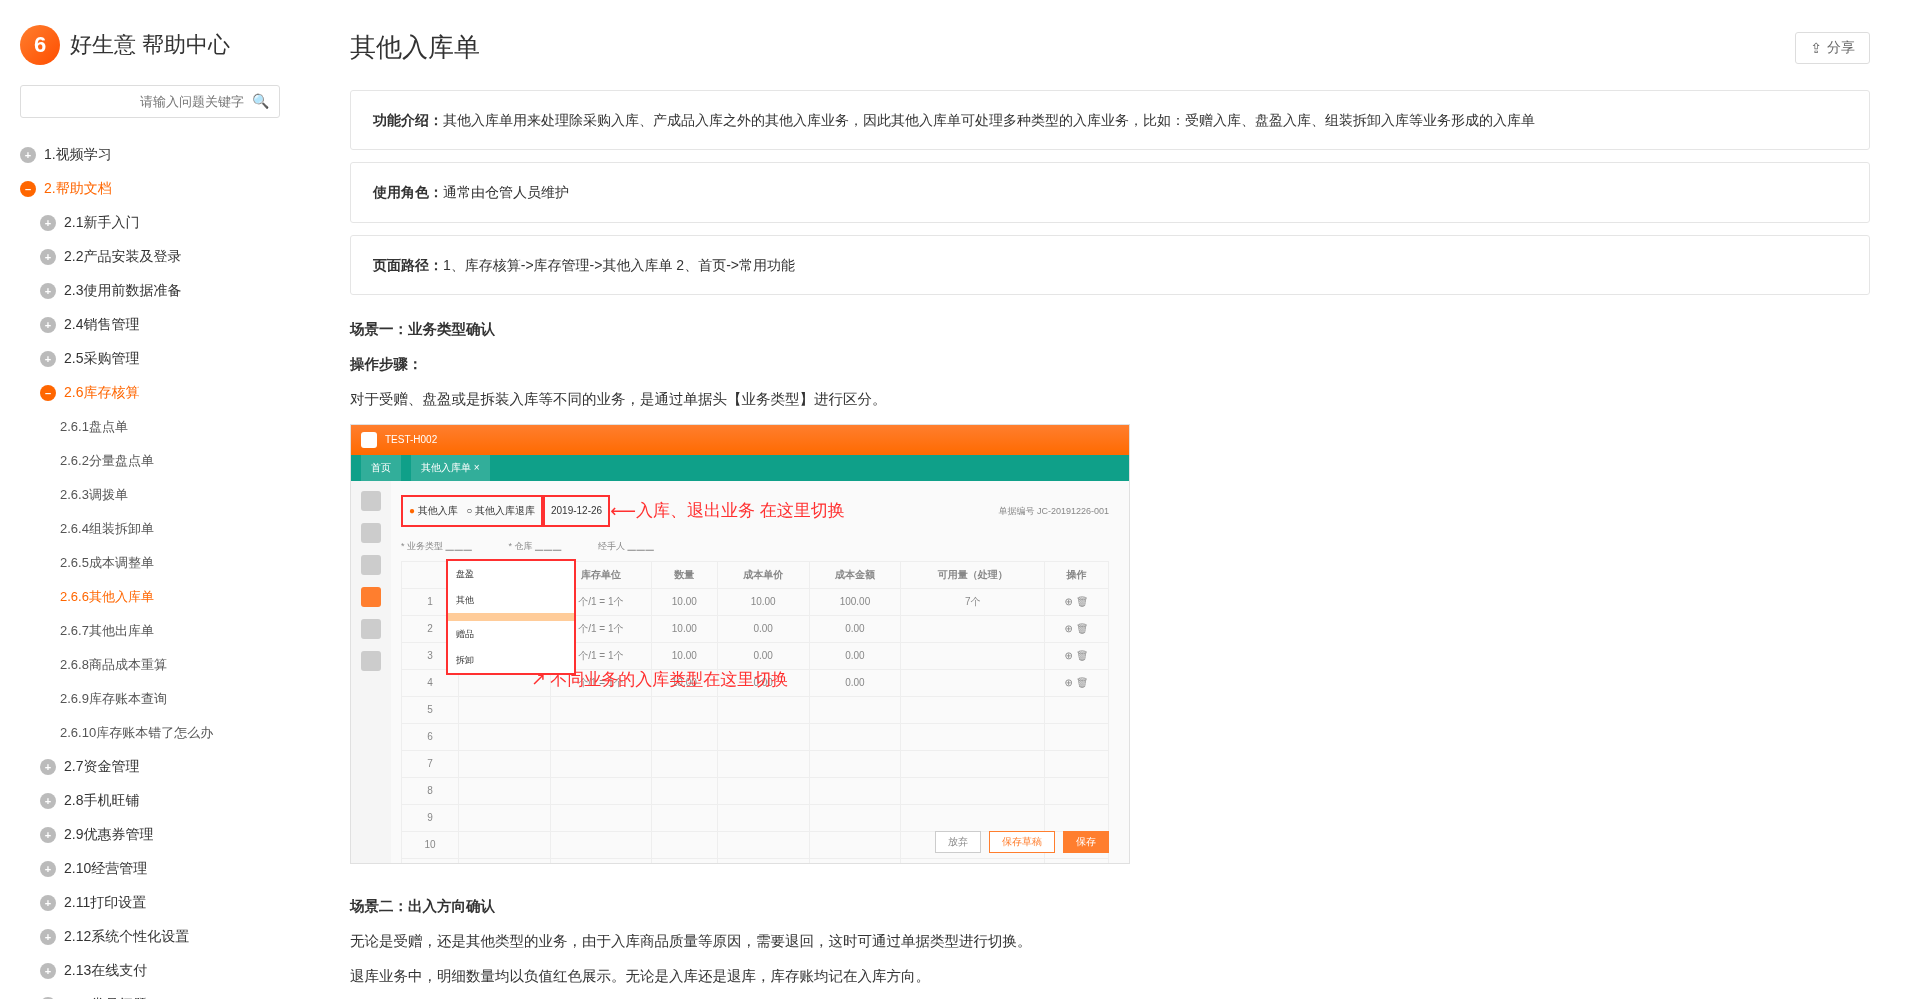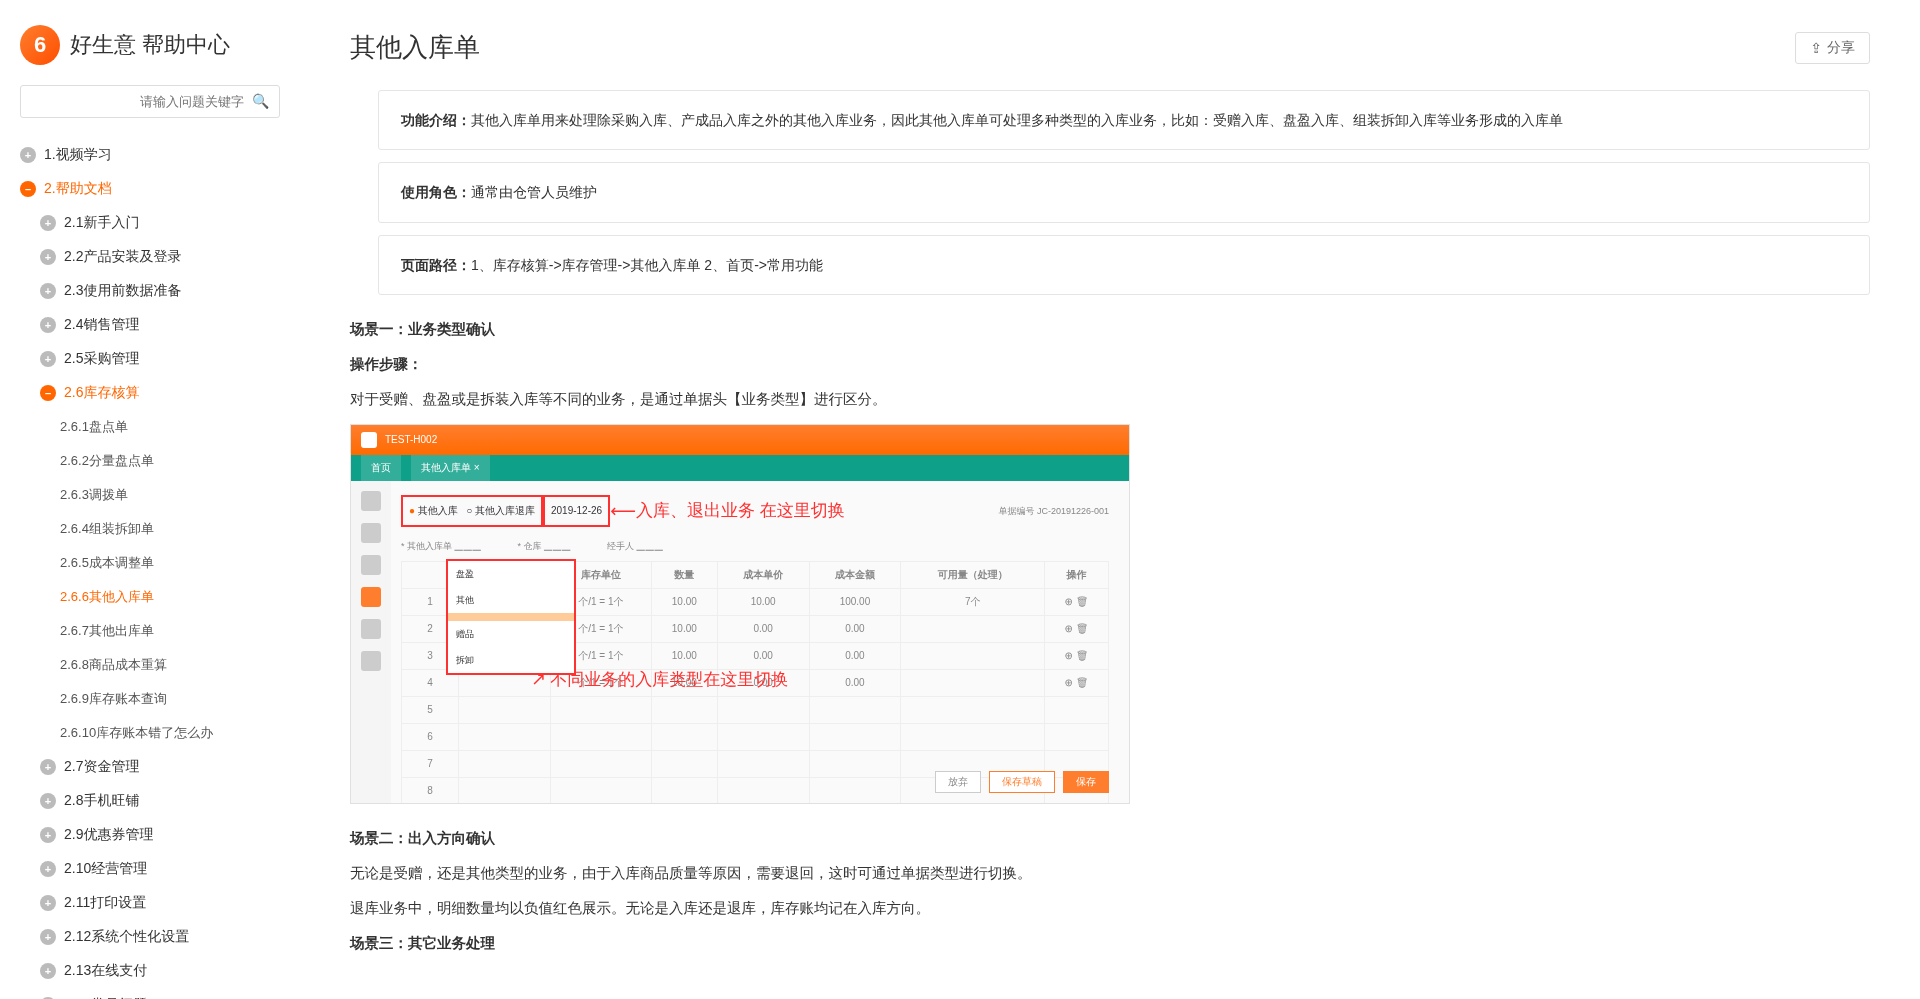--- a/index.html
+++ b/index.html
@@ -18,26 +18,26 @@
 .nav-item.sub{padding-left:20px;}
 .nav-item.subsub{padding-left:40px;font-size:13px;color:#555;}
 .nav-item.subsub.active{color:#ff6600;}
 .nav-icon{width:16px;height:16px;margin-right:8px;border-radius:50%;background:#ccc;display:inline-flex;align-items:center;justify-content:center;color:#fff;font-size:11px;font-weight:bold;flex-shrink:0;}
 .nav-icon.minus{background:#ff6600;}
 .nav-icon.plus{background:#bbb;}
 .main{flex:1;padding:30px 50px;overflow-y:auto;}
 .header{display:flex;justify-content:space-between;align-items:center;margin-bottom:25px;}
 .title{font-size:26px;font-weight:500;color:#333;}
 .share-btn{border:1px solid #ddd;padding:6px 14px;border-radius:3px;color:#666;cursor:pointer;display:flex;align-items:center;gap:5px;}
-.info-box{border:1px solid #e5e5e5;padding:18px 22px;margin-bottom:12px;border-radius:3px;font-size:14px;line-height:1.6;margin-left:28px;}
+.info-box{border:1px solid #e5e5e5;padding:18px 22px;margin-bottom:12px;border-radius:3px;font-size:14px;line-height:1.6;}
 .info-label{font-weight:bold;}
 .content{margin-top:20px;font-size:14.5px;line-height:2;color:#333;}
 .content p{margin-bottom:6px;}
 .content .bold{font-weight:bold;}
-.screenshot-placeholder{width:780px;height:380px;border:1px solid #e0e0e0;margin:10px 0 20px 0;background:#fafafa;position:relative;overflow:hidden;}
+.screenshot-placeholder{width:780px;height:440px;border:1px solid #e0e0e0;margin:10px 0 28px 0;background:#fafafa;position:relative;overflow:hidden;}
 .sshdr{height:30px;background:linear-gradient(#ff7e2e,#ff6a00);display:flex;align-items:center;padding:0 10px;color:#fff;font-size:10px;gap:8px;}
 .sstabs{height:26px;background:#0fa089;display:flex;align-items:center;padding:0 10px;color:#fff;font-size:10px;gap:10px;}
 .sstab{padding:3px 10px;background:rgba(255,255,255,0.15);}
 .ssbody{padding:10px 20px 10px 50px;position:relative;}
 .ssnav{position:absolute;left:0;top:0;bottom:0;width:40px;background:#f5f5f5;display:flex;flex-direction:column;align-items:center;padding-top:10px;gap:12px;}
 .ssnavicon{width:20px;height:20px;background:#ccc;border-radius:3px;}
 .ssnavicon.act{background:#ff7e2e;}
 .ssredbox{border:2px solid #ff3030;padding:4px 6px;display:inline-block;font-size:10px;margin:4px 0;}
 .ssredtext{color:#ff3030;font-size:17px;}
 .sstable{width:100%;border-collapse:collapse;font-size:10px;margin-top:6px;}
@@ -208,21 +208,21 @@
           <div style="display:flex;align-items:center;gap:0;">
             <span class="ssredbox">
               <span style="color:#ff6600;">●</span> <span>其他入库</span>
               &nbsp;&nbsp;○ <span>其他入库退库</span>
             </span>
             <span class="ssredbox">2019-12-26</span>
             <span class="ssarrow" style="position:static;">⟵</span>
             <span class="ssredtext">入库、退出业务 在这里切换</span>
             <span style="margin-left:auto;font-size:9px;color:#888;">单据编号 <span>JC-20191226-001</span></span>
           </div>
-          <div style="font-size:9px;color:#888;margin:6px 0;">* 其他入库单 ▁▁▁　　　　* 仓库 ▁▁▁　　　　经手人 ▁▁▁</div>
+          <div style="font-size:9px;color:#888;margin:6px 0;">* 业务类型 ▁▁▁　　　　* 仓库 ▁▁▁　　　　经手人 ▁▁▁</div>
 
           <div class="ssdropdown">
             <div>盘盈</div>
             <div>其他</div>
             <div class="hl"></div>
             <div>赠品</div>
             <div>拆卸</div>
           </div>
 
           <table class="sstable">

